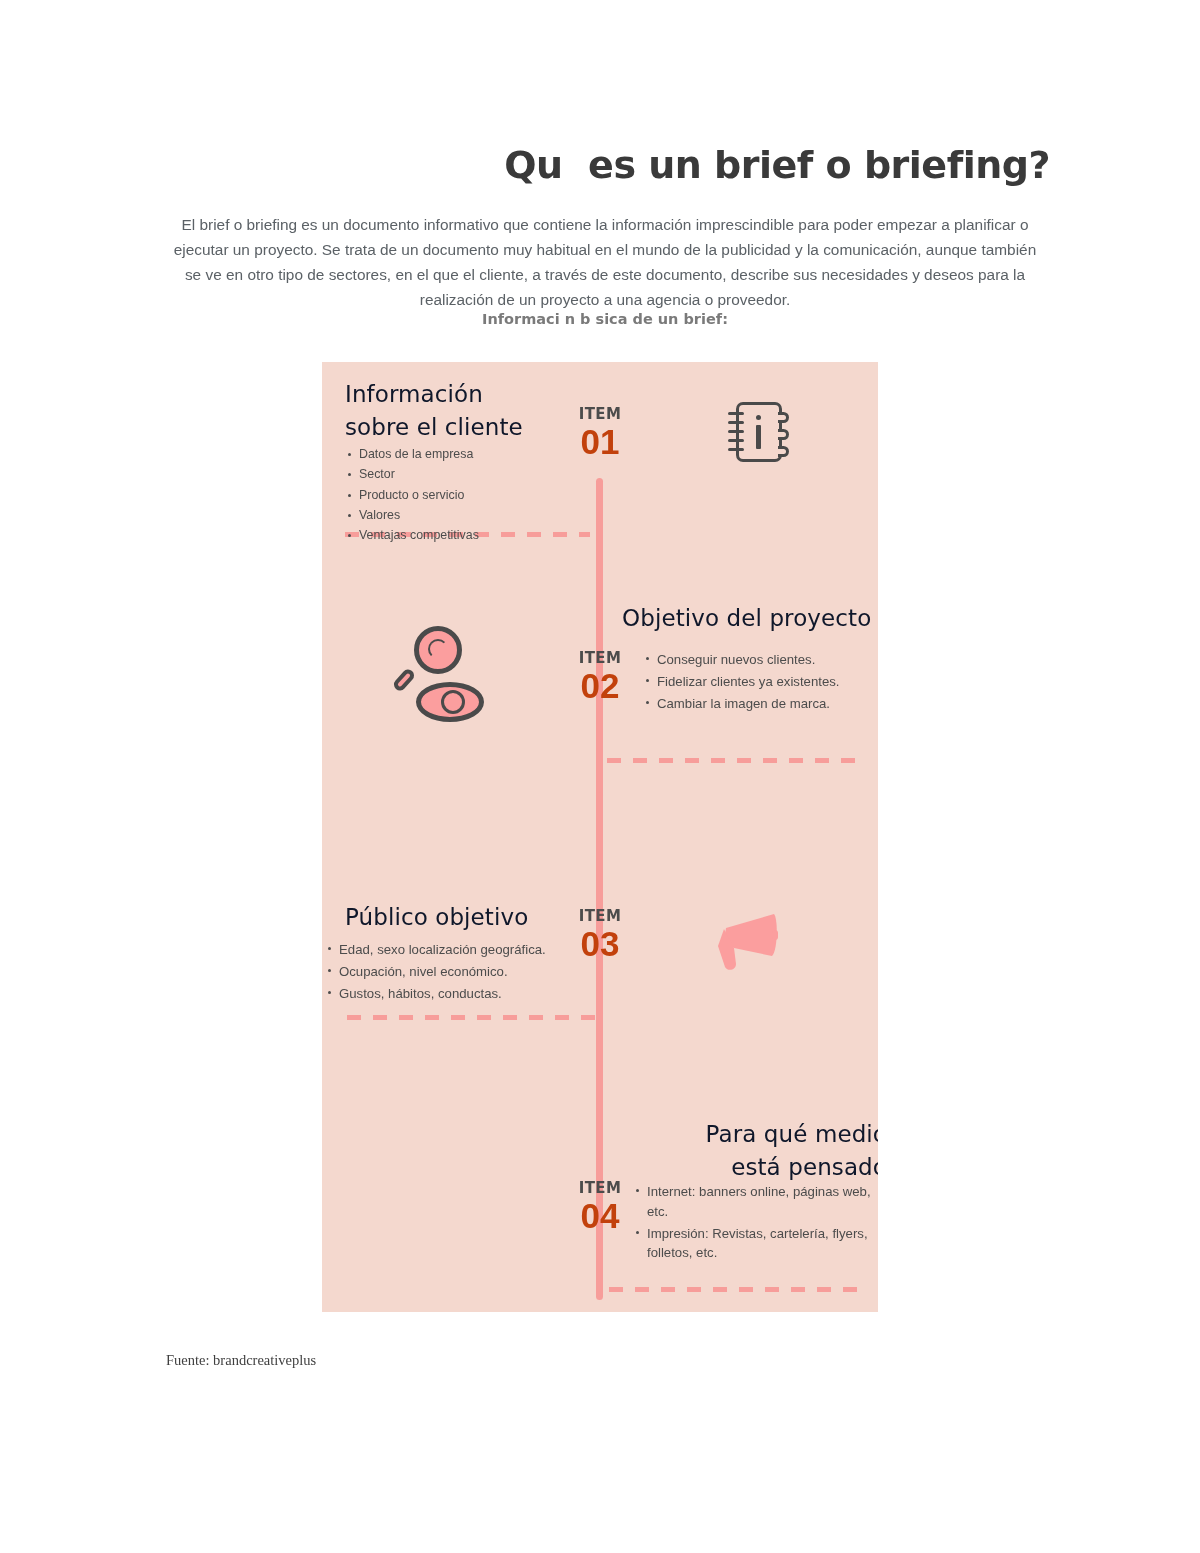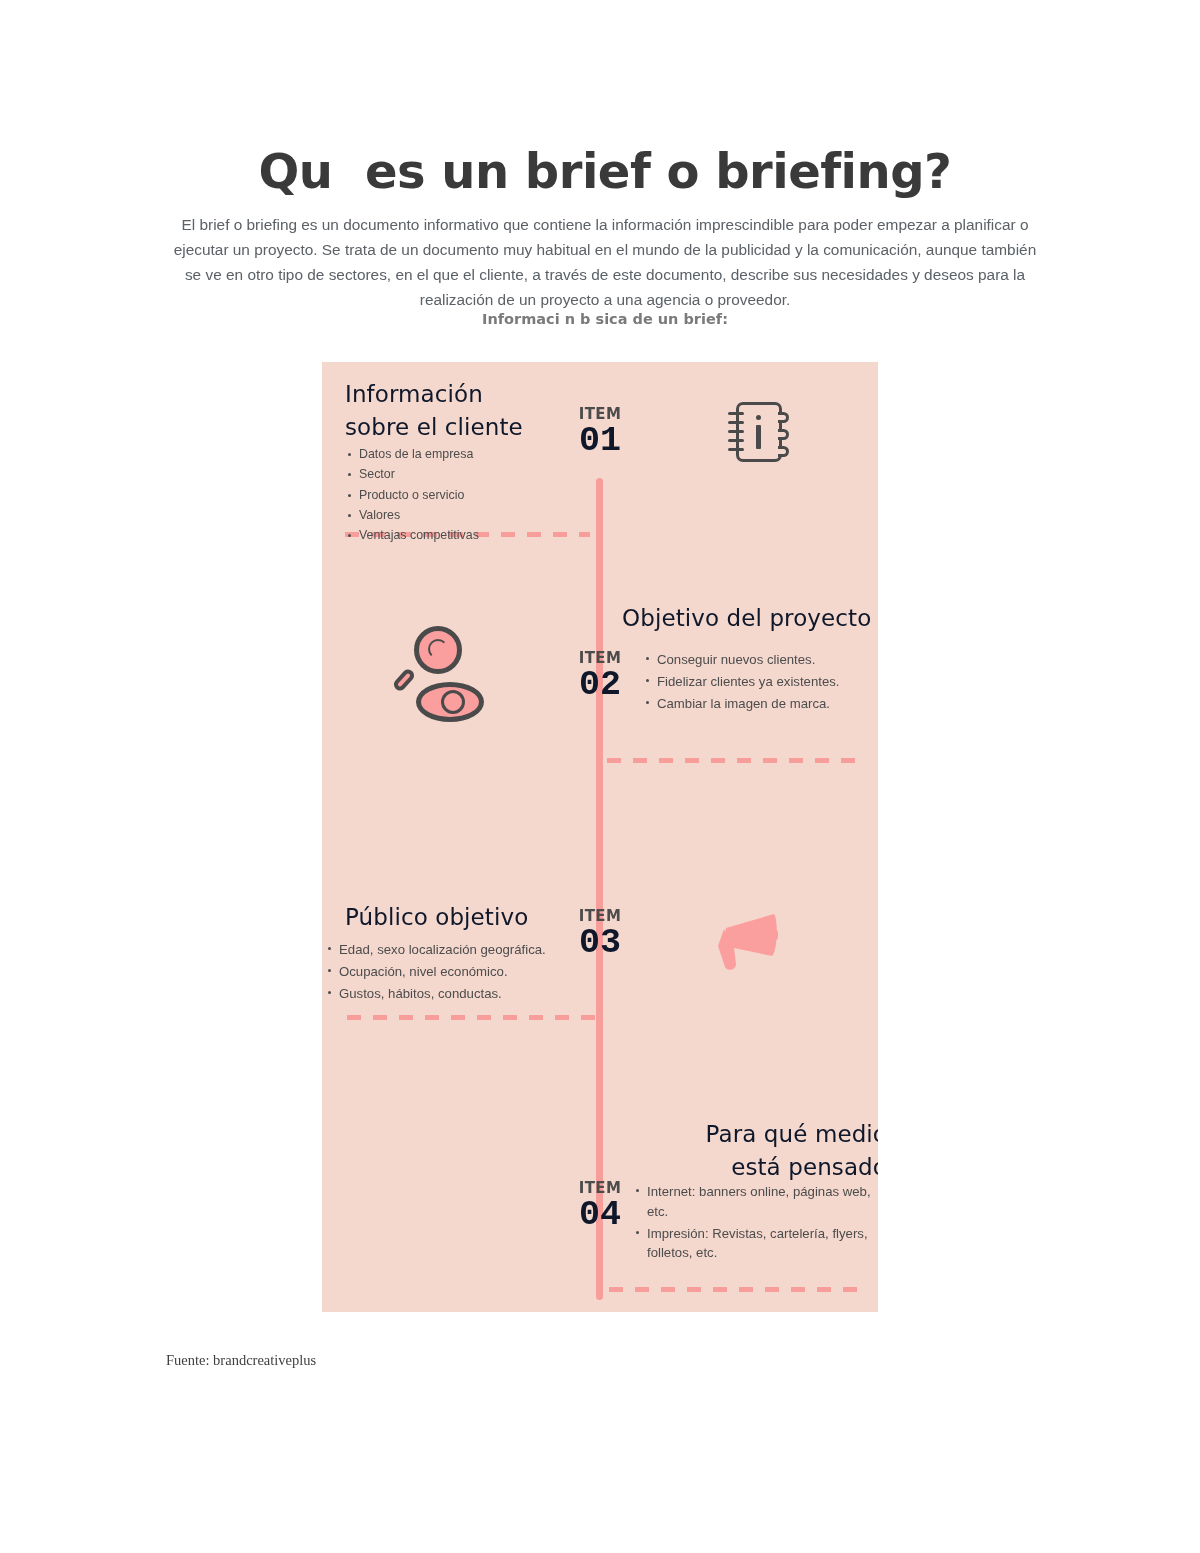--- a/index.html
+++ b/index.html
@@ -23,23 +23,23 @@
     height: 1553px;
     background: #ffffff;
     overflow: hidden;
   }
 
   .title {
     position: absolute;
     left: 160px;
     top: 143px;
     width: 890px;
-    text-align: center;
+    text-align: right;
     font-family: "DejaVu Sans", sans-serif;
-    font-size: 48px;
+    font-size: 38px;
     font-weight: 700;
     letter-spacing: -0.5px;
     color: #3a3a3a;
     white-space: pre;
   }
 
   .intro-paragraph {
     position: absolute;
     left: 165px;
     top: 212px;
@@ -153,25 +153,25 @@
   .item-badge { position: absolute; text-align: center; }
   .item-badge .item-word {
     font-family: "DejaVu Sans", sans-serif;
     font-size: 15px;
     font-weight: 700;
     letter-spacing: 0.4px;
     color: #4c4c4c;
     line-height: 17px;
   }
   .item-badge .item-num {
-    font-family: Liberation Mono, monospace;
+    font-family: Liberation Sans, sans-serif;
     font-size: 35px;
     font-weight: 700;
     letter-spacing: 0px;
-    color: #0f172a;
+    color: #c2410c;
     line-height: 37px;
   }
 
   
   .icon-box { position: absolute; }
 
   
   .notebook-outer {
     position: absolute;
     left: 10px; top: 4px;

